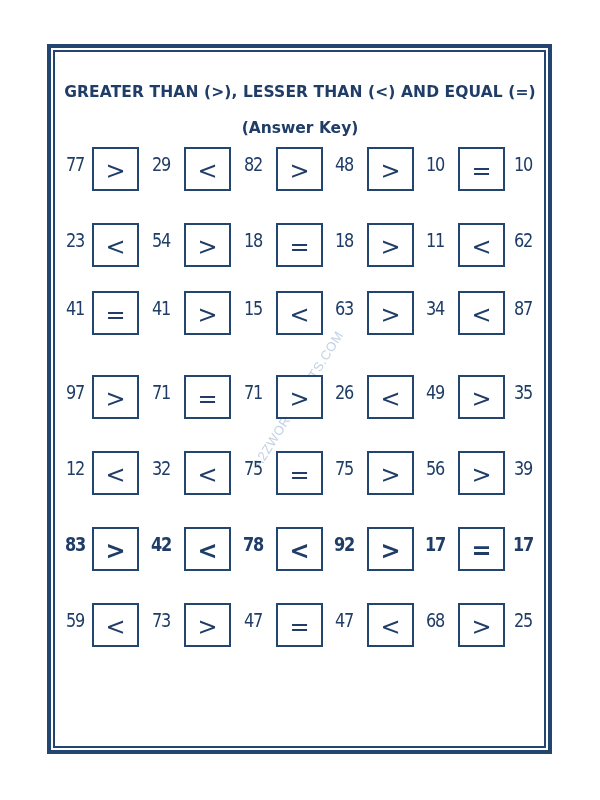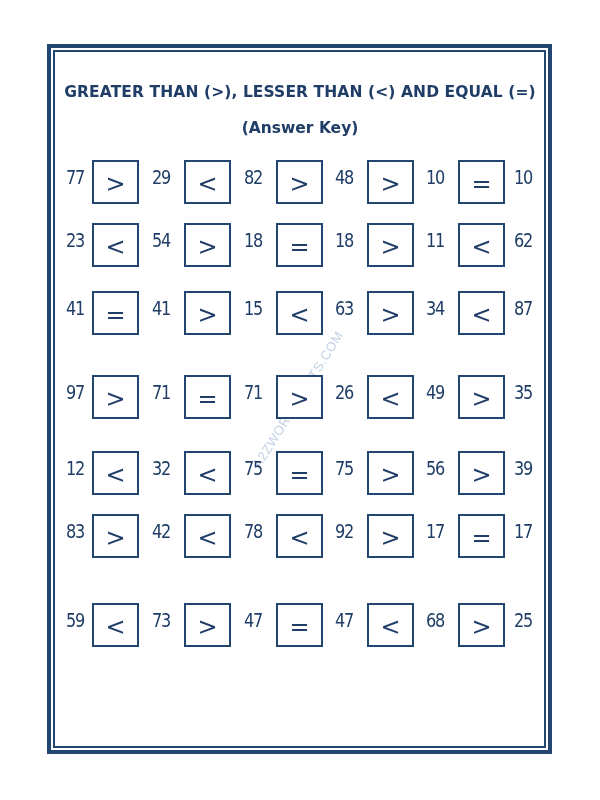--- a/index.html
+++ b/index.html
@@ -53,21 +53,21 @@
 <div class="frame-outer">
   <div class="frame-inner"></div>
 </div>
 
 <div class="title">GREATER THAN (&gt;), LESSER THAN (&lt;) AND EQUAL (=)</div>
 <div class="subtitle">(Answer Key)</div>
 
 <div class="watermark">A2ZWORKSHEETS.COM</div>
 
 <div class="grid" id="grid">
-    <div class="row" style="top: 160px;">
+    <div class="row" style="top: 147px;">
       <span class="num" style="left: 53px;">77</span>
       <span class="num" style="left: 139px;">29</span>
       <span class="num" style="left: 231px;">82</span>
       <span class="num" style="left: 322px;">48</span>
       <span class="num" style="left: 413px;">10</span>
       <span class="num" style="left: 501px;">10</span>
       <div class="box" style="left: 92px;">
         <span class="sym">&gt;</span>
       </div>
       <div class="box" style="left: 184px;">
@@ -168,21 +168,21 @@
       <div class="box" style="left: 276px;">
         <span class="sym">=</span>
       </div>
       <div class="box" style="left: 367px;">
         <span class="sym">&gt;</span>
       </div>
       <div class="box" style="left: 458px;">
         <span class="sym">&gt;</span>
       </div>
     </div>
-    <div class="row" style="top: 514px;">
+    <div class="row" style="top: 527px; font-weight: bold;">
       <span class="num" style="left: 53px;">83</span>
       <span class="num" style="left: 139px;">42</span>
       <span class="num" style="left: 231px;">78</span>
       <span class="num" style="left: 322px;">92</span>
       <span class="num" style="left: 413px;">17</span>
       <span class="num" style="left: 501px;">17</span>
       <div class="box" style="left: 92px;">
         <span class="sym">&gt;</span>
       </div>
       <div class="box" style="left: 184px;">

